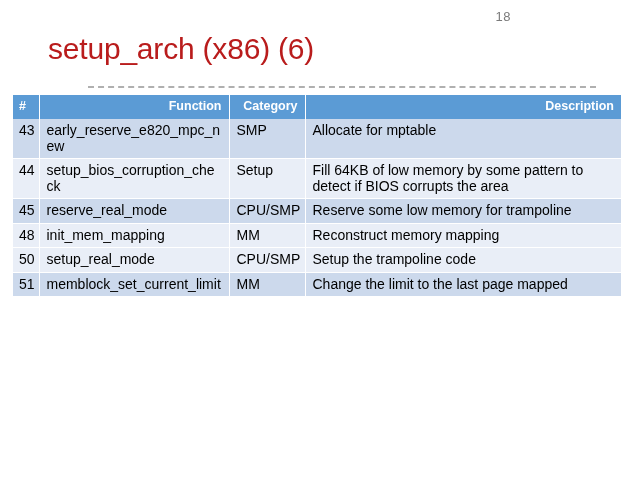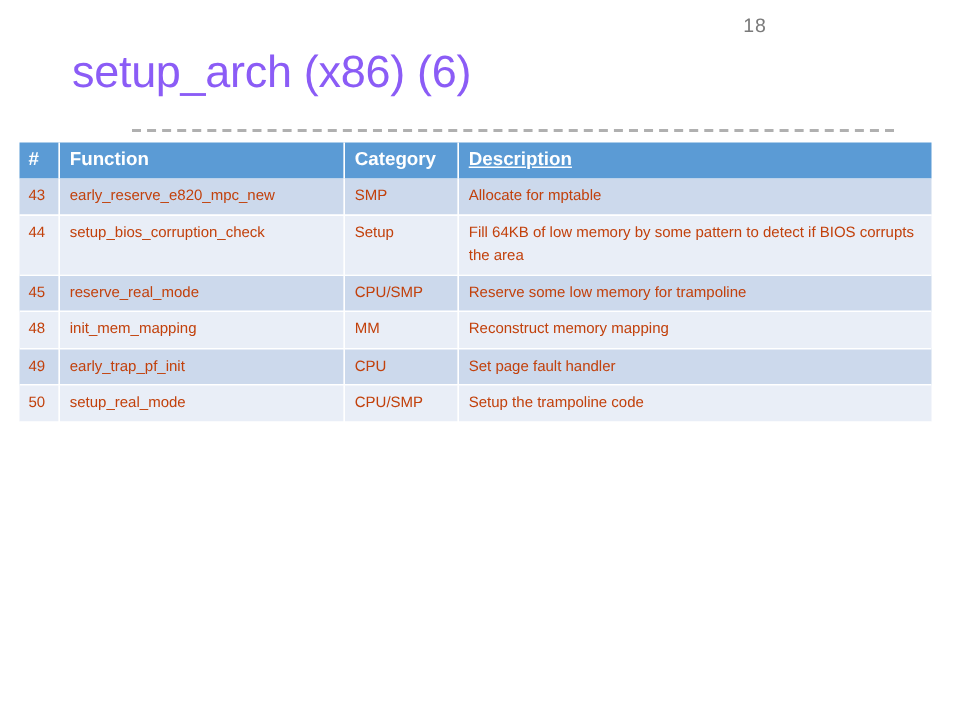--- a/index.html
+++ b/index.html
@@ -35,21 +35,21 @@
     font-family: "Liberation Sans", sans-serif;
   }
 
   
   #slide-title {
     position: absolute;
     left: 48px;
     top: 30px;
     font-size: 30px;
     line-height: 38px;
-    color: #8b5cf6;
+    color: #b91c1c;
     font-weight: 400;
     letter-spacing: -0.2px;
     font-family: "Liberation Sans", sans-serif;
     white-space: nowrap;
     text-align: right;
   }
 
   
   #placeholder-guide {
     position: absolute;
@@ -74,32 +74,32 @@
   #content-table col.c-num   { width: 26px; }
   #content-table col.c-func  { width: 190px; }
   #content-table col.c-cat   { width: 76px; }
   #content-table col.c-desc  { width: 316px; }
 
   #content-table thead th {
     background: #5b9bd5;
     color: #ffffff;
     font-size: 12.5px;
     font-weight: bold;
-    text-align: left;
+    text-align: right;
     padding: 4px 7px 5px 7px;
     border-right: 1.5px solid #ffffff;
     vertical-align: middle;
     line-height: 15px;
   }
-  #content-table thead th:last-child { border-right: none; text-decoration: underline; }
+  #content-table thead th:last-child { border-right: none; }
   #content-table thead th.num-head { text-align: left; padding-left: 6px; }
 
   #content-table tbody td {
-    font-size: 10px;
-    color: #c2410c;
+    font-size: 14px;
+    color: #000000;
     padding: 4px 7px 4px 7px;
     border-right: 1.5px solid #ffffff;
     border-bottom: 1.5px solid #ffffff;
     vertical-align: top;
     line-height: 15.5px;
     word-wrap: break-word;
     overflow-wrap: break-word;
   }
   #content-table tbody td:last-child { border-right: none; }
 
@@ -158,28 +158,28 @@
           <td class="cell-func">reserve_real_mode</td>
           <td class="cell-cat">CPU/SMP</td>
           <td class="cell-desc">Reserve some low memory for trampoline</td>
         </tr>
         <tr class="band-light">
           <td class="cell-num">48</td>
           <td class="cell-func">init_mem_mapping</td>
           <td class="cell-cat">MM</td>
           <td class="cell-desc">Reconstruct memory mapping</td>
         </tr>
-        <tr class="band-dark">
-          <td class="cell-num">49</td>
-          <td class="cell-func">early_trap_pf_init</td>
-          <td class="cell-cat">CPU</td>
-          <td class="cell-desc">Set page fault handler</td>
-        </tr>
         <tr class="band-light">
           <td class="cell-num">50</td>
           <td class="cell-func">setup_real_mode</td>
           <td class="cell-cat">CPU/SMP</td>
           <td class="cell-desc">Setup the trampoline code</td>
+        </tr>
+        <tr class="band-dark">
+          <td class="cell-num">51</td>
+          <td class="cell-func">memblock_set_current_limit</td>
+          <td class="cell-cat">MM</td>
+          <td class="cell-desc">Change the limit to the last page mapped</td>
         </tr>
       </tbody>
   </table>
 
 </div>
 
 </body></html>

